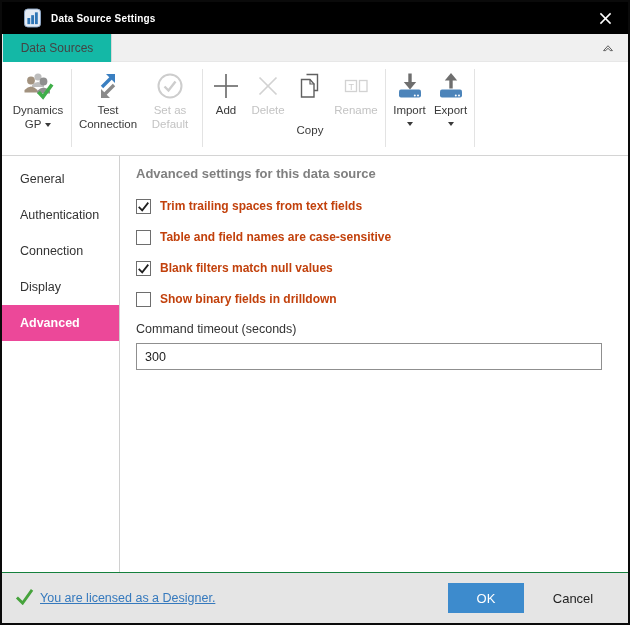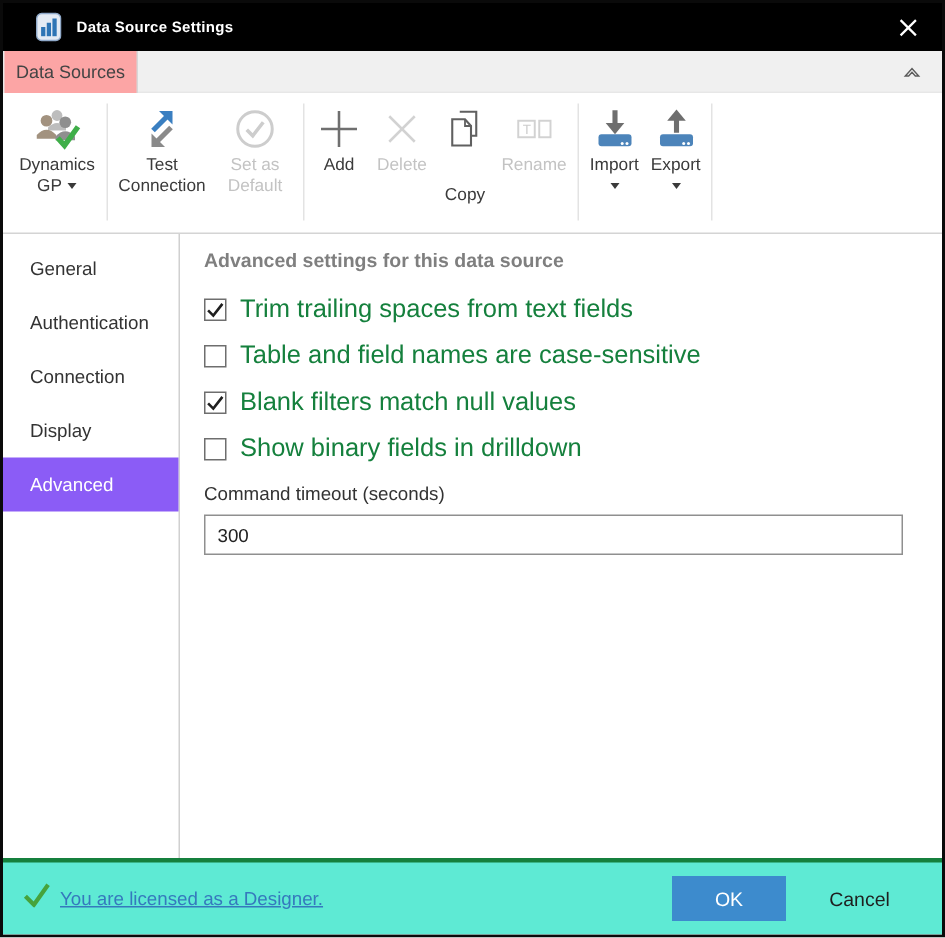--- a/index.html
+++ b/index.html
@@ -9,21 +9,21 @@
     display:flex; flex-direction:column; overflow:hidden;
   }
   
   .titlebar { height:32px; background:#000; color:#fff; display:flex; align-items:center; flex:0 0 auto; }
   .app-icon { margin-left:22px; display:flex; }
   .title-text { margin-left:10px; font-size:10px; font-weight:bold; letter-spacing:.2px; }
   .close-btn { margin-left:auto; margin-right:12px; width:22px; height:22px; display:flex; align-items:center; justify-content:center; cursor:pointer; }
   
   .tabrow { height:28px; background:#f0f0f0; display:flex; align-items:stretch; flex:0 0 auto; border-bottom:1px solid #e7e7e7; }
   .tab-active {
-    width:90px; background:#fca5a5; border-right:1px solid #d7d7d7; border-left:1px solid #e7e7e7;
+    width:110px; background:#14b8a6; border-right:1px solid #d7d7d7; border-left:1px solid #e7e7e7;
     display:flex; align-items:center; justify-content:center; font-size:12px; color:#444;
     margin-bottom:-1px;
   }
   .ribbon-collapse { margin-left:auto; margin-right:12px; display:flex; align-items:center; cursor:pointer; }
   
   .ribbon { height:94px; background:#fff; border-bottom:1px solid #d4d4d4; display:flex; align-items:stretch; padding:0 0 0 6px; flex:0 0 auto; }
   .rgroup { display:flex; align-items:stretch; }
   .rsep { width:1px; background:#e3e3e3; margin:7px 3px 8px 3px; }
   .rbtn { display:flex; flex-direction:column; align-items:center; padding-top:7px; cursor:pointer; }
   .rbtn .icon-box { height:34px; display:flex; align-items:center; justify-content:center; }
@@ -33,35 +33,35 @@
   .caret { width:0; height:0; border-left:3.5px solid transparent; border-right:3.5px solid transparent; border-top:4px solid #3a3a3a; display:inline-block; }
   .caret-inline { margin-left:4px; margin-bottom:1px; }
   .caret-below { margin-top:5px; }
   .w-dyn{width:60px;} .w-test{width:66px;} .w-def{width:58px;}
   .w-add{width:40px;} .w-del{width:44px;} .w-copy{width:40px;gap:20px;} .w-ren{width:52px;}
   .w-imp{width:41px;} .w-exp{width:41px;}
   
   .body { flex:1 1 auto; display:flex; min-height:0; }
   .sidebar { width:118px; border-right:1px solid #d0d0d0; padding-top:5px; flex:0 0 auto; }
   .nav-item { height:36px; display:flex; align-items:center; padding-left:18px; font-size:12.5px; color:#333; cursor:pointer; }
-  .nav-item[data-selected="true"] { background:#8b5cf6; color:#fff; font-weight:normal; }
+  .nav-item[data-selected="true"] { background:#ec4899; color:#fff; font-weight:bold; }
   .main { flex:1 1 auto; padding:10px 26px 0 16px; }
   .section-heading { font-size:13px; font-weight:bold; color:#7f7f7f; margin-bottom:17px; }
   .cb-row { display:flex; align-items:center; height:16px; margin-bottom:15px; cursor:pointer; }
   .cb-box { width:15px; height:15px; border:1px solid #6e6e6e; background:#fff; display:flex; align-items:center; justify-content:center; flex:0 0 auto; }
   .cb-box svg { display:none; }
   .cb-row[data-checked="true"] .cb-box svg { display:block; }
-  .cb-label { margin-left:9px; font-size:17px; color:#15803d; }
+  .cb-label { margin-left:9px; font-size:12px; color:#c2410c;font-weight:bold; }
   .field-label { font-size:12.5px; color:#333; margin-top:12px; }
   .timeout-input {
     margin-top:7px; width:466px; height:27px; border:1px solid #8f8f8f; background:#fff;
     font-family:"Liberation Sans", sans-serif; font-size:12.5px; color:#222; padding:0 12px 0 8px; outline:none;
   }
   
-  .footer { height:51px; background:#5eead4; border-top:3px solid #15803d; display:flex; align-items:center; padding:0 20px 0 13px; flex:0 0 auto; }
+  .footer { height:51px; background:#e5e5e5; border-top:1px solid #15803d; display:flex; align-items:center; padding:0 20px 0 13px; flex:0 0 auto; }
   .license { display:flex; align-items:center; cursor:pointer; }
   .license-link { margin-left:6px; font-size:12.5px; color:#3579bd; text-decoration:underline; }
   .spacer { flex:1 1 auto; }
   .ok-btn {
     width:76px; height:30px; background:#3d8bcd; border:none; color:#fff; font-size:13px;
     font-family:"Liberation Sans", sans-serif; cursor:pointer; margin-right:14px;
   }
   .cancel-btn {
     width:70px; height:30px; background:transparent; border:none; color:#1f1f1f; font-size:13px;
     font-family:"Liberation Sans", sans-serif; cursor:pointer;

